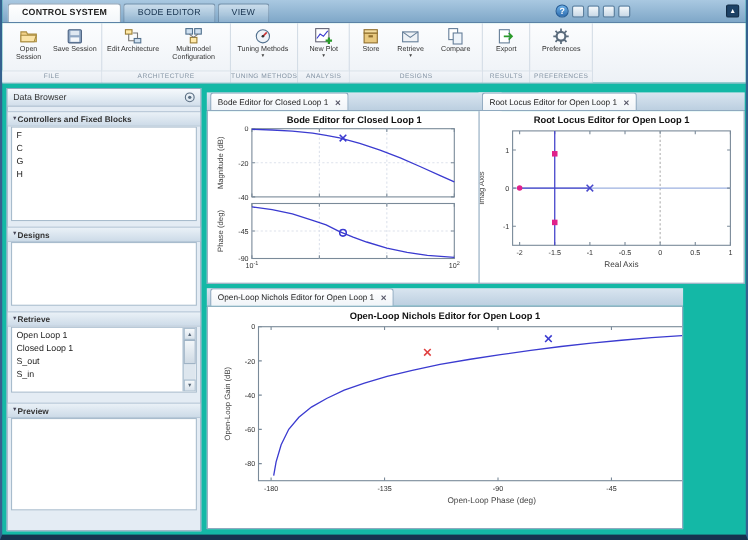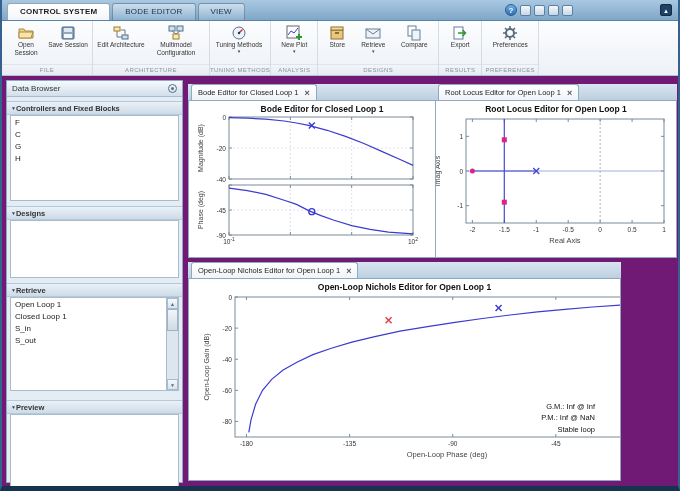--- a/index.html
+++ b/index.html
@@ -1,17 +1,17 @@
 <!DOCTYPE html>
 <html><head>
 <meta charset="utf-8">
 <style>
   *{margin:0;padding:0;box-sizing:border-box;font-family:"Liberation Sans",sans-serif;}
   body{background:#8fa9bf;}
-  #app{position:relative;width:680px;height:491px;background:#701a75;overflow:hidden;
+  #app{position:relative;width:680px;height:491px;background:#14b8a6;overflow:hidden;
        border-left:2px solid #35618f;border-right:2px solid #35618f;border-bottom:5px solid #16334f;}
   
   .titlebar{position:absolute;left:0;top:0;width:100%;height:21px;
             background:linear-gradient(#a9c8e1,#7fa7c8);border-bottom:1px solid #5b82a6;}
   .tabs{position:absolute;left:5px;bottom:0;display:flex;}
   .tab{height:17px;padding:3px 12px 0;font-size:8px;color:#16324e;margin-right:2px;
        border:1px solid rgba(70,100,130,.55);border-bottom:none;border-radius:3px 3px 0 0;
        background:linear-gradient(rgba(255,255,255,.45),rgba(255,255,255,.12));letter-spacing:.2px;}
   .tab.active{background:linear-gradient(#ffffff,#f3f7fa);font-weight:bold;color:#1c1c1c;}
   .winicons{position:absolute;right:6px;top:4px;display:flex;align-items:center;gap:3px;}
@@ -255,25 +255,25 @@
     <div class="shead" style="margin-top:5px">
       <span class="tri">▼</span>
       <span>Designs</span>
     </div>
     <div class="list" style="height:58px"></div>
 
     <div class="shead" style="margin-top:5px">
       <span class="tri">▼</span>
       <span>Retrieve</span>
     </div>
-    <div class="list" style="height:94px">
+    <div class="list" style="height:60px">
       <div class="litem">Open Loop 1</div>
       <div class="litem">Closed Loop 1</div>
+      <div class="litem">S_out</div>
       <div class="litem">S_in</div>
-      <div class="litem">S_out</div>
       <div class="vscroll">
         <div class="varrow">▲</div>
         <div class="vthumb"></div>
         <div class="varrow down">▼</div>
       </div>
     </div>
 
     <div class="shead" style="margin-top:9px">
       <span class="tri">▼</span>
       <span>Preview</span>
@@ -443,21 +443,16 @@
           <line x1="470" x2="467" y1="128.44444444444446" y2="128.44444444444446" stroke="#7a8a99"></line>
           <text x="43" y="130.94444444444446" text-anchor="end" fill="#333" font-size="6.5">-80</text>
           <polyline points="59.8,139.3 62.0,126.9 66.6,111.3 73.5,97.3 82.7,86.4 94.1,77.1 107.9,69.3 123.9,61.6 142.3,55.3 162.9,49.1 185.8,43.7 211.0,38.2 238.5,33.6 266.0,29.4 293.5,25.5 321.0,22.0 348.5,18.9 376.0,16.3 403.5,14.0 431.0,12.1 456.2,10.5 470.0,9.9" fill="none" stroke="#3b3bd0" stroke-width="1.2"></polyline>
           <line x1="196.55675675675676" y1="24.333333333333332" x2="202.55675675675676" y2="30.333333333333332" stroke="#e04040" stroke-width="1.4"></line>
           <line x1="196.55675675675676" y1="30.333333333333332" x2="202.55675675675676" y2="24.333333333333332" stroke="#e04040" stroke-width="1.4"></line>
           <line x1="306.56756756756755" y1="11.88888888888889" x2="312.56756756756755" y2="17.88888888888889" stroke="#3b3bd0" stroke-width="1.4"></line>
           <line x1="306.56756756756755" y1="17.88888888888889" x2="312.56756756756755" y2="11.88888888888889" stroke="#3b3bd0" stroke-width="1.4"></line>
           <text fill="#444" font-size="7" text-anchor="middle" transform="translate(20,74) rotate(-90)">Open-Loop Gain (dB)</text>
           <text x="258" y="164" fill="#444" font-size="7.5" text-anchor="middle">Open-Loop Phase (deg)</text>
         </svg>
-      <div class="anno" style="right:25px;top:122px">
-        <div>G.M.: Inf @ Inf</div>
-        <div>P.M.: Inf @ NaN</div>
-        <div>Stable loop</div>
-      </div>
     </div>
   </div>
 
 </div>
 
 </body></html>

